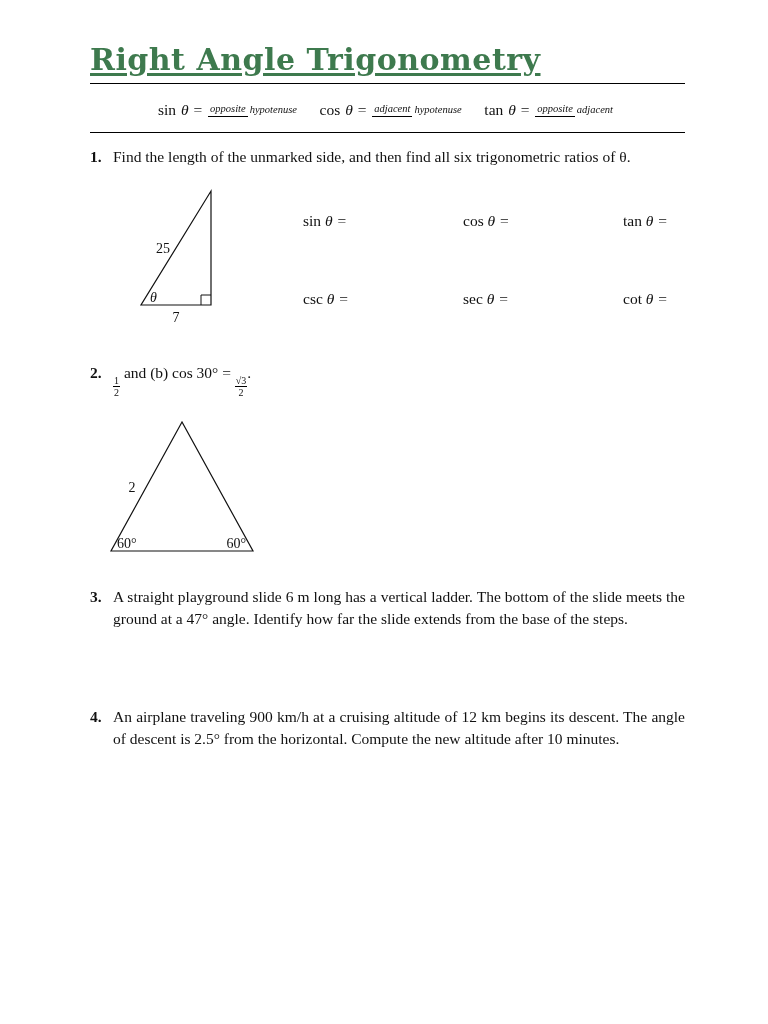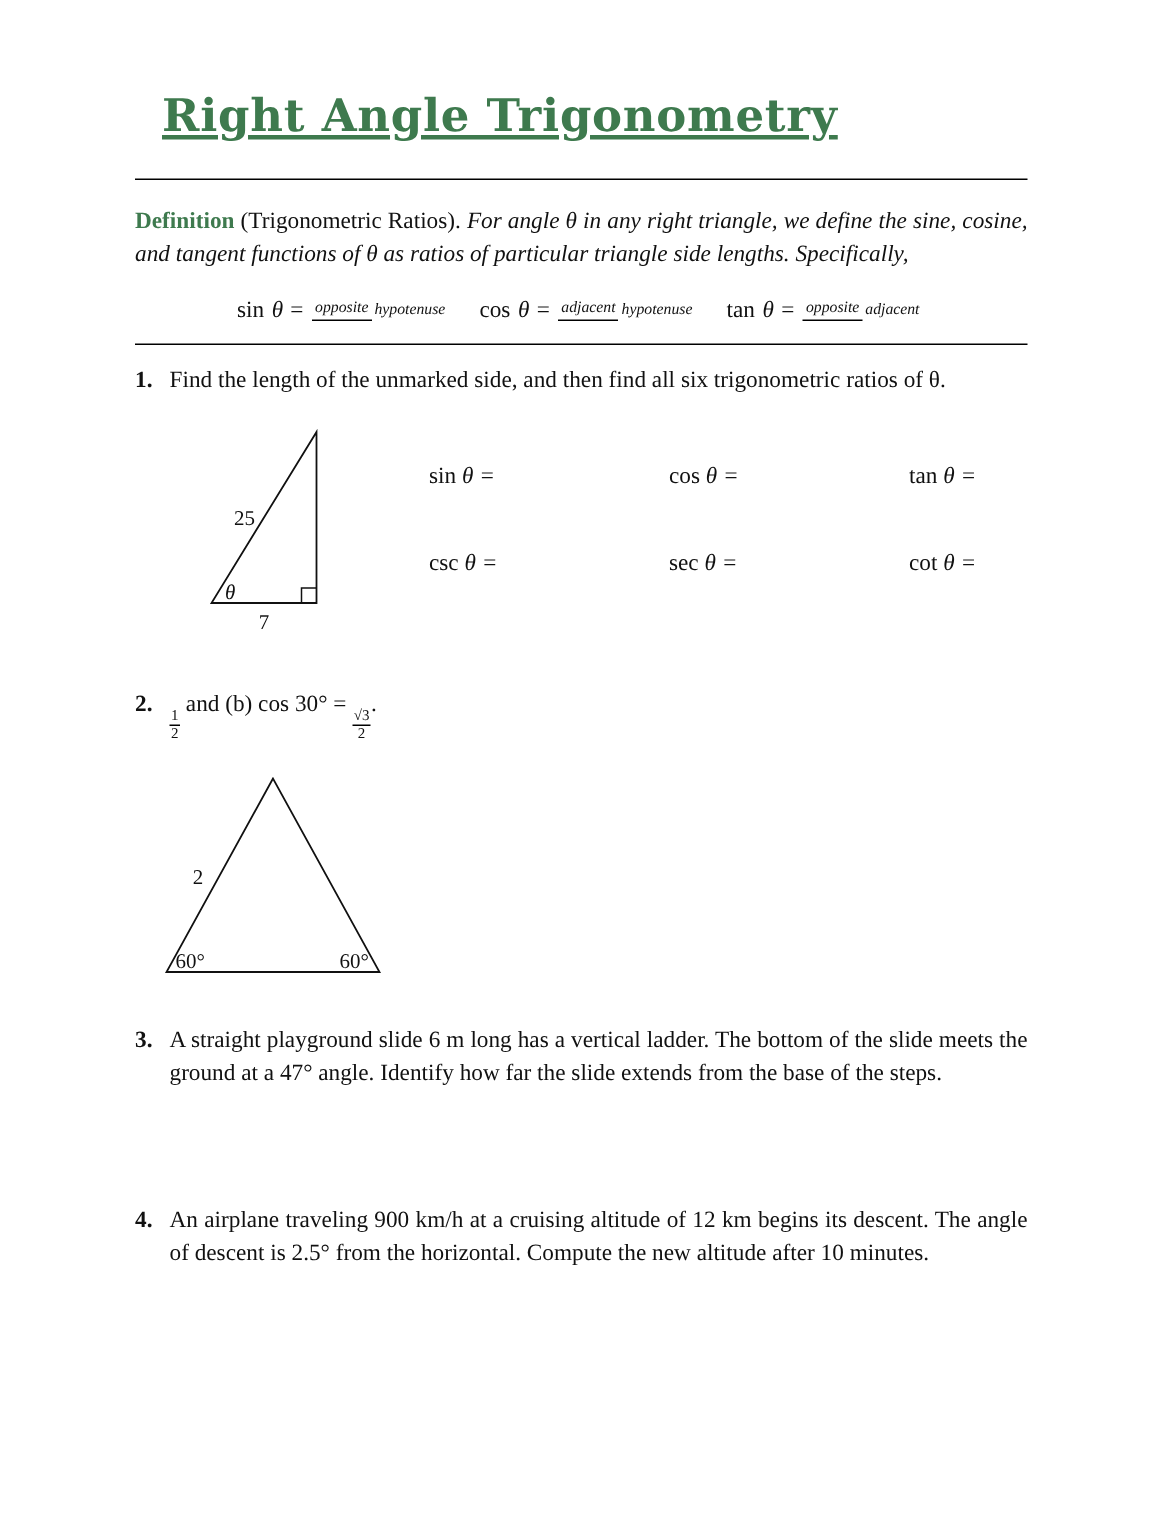--- a/index.html
+++ b/index.html
@@ -11,21 +11,21 @@
     font-family: "Liberation Serif", "DejaVu Serif", serif;
     font-size: 15.5px;
     color: #111111;
     padding: 42px 83px 0 90px;
     position: relative;
     overflow: hidden;
   }
 
   
   .title {
-    margin: 18px;
+    margin: 0;
     font-family: "DejaVu Serif", serif;
     font-size: 30px;
     font-weight: 700;
     letter-spacing: 0.5px;
     color: #3e7a4e;
     text-decoration: underline;
     text-underline-offset: 3px;
     display: inline-block;
     text-align: center;
   }
@@ -92,26 +92,26 @@
     vertical-align: -6px;
     font-style: normal;
   }
   .ifrac .num { border-bottom: 1px solid #000; padding: 0 1px; }
 
   
   .fig1 { position: relative; height: 152px; margin-top: 20px; }
   .tri1 { position: absolute; left: 46px; top: 0; }
   .ratios {
     position: absolute;
-    left: 196px;
+    left: 213px;
     top: 24px;
     right: 0;
     display: grid;
     grid-template-columns: 160px 160px 1fr;
-    row-gap: 40px;
+    row-gap: 60px;
   }
   .ratio-cell { white-space: nowrap; }
 
   
   .tri2 { display: block; margin: 22px 0 0 14px; }
 
   svg text {
     font-family: "Liberation Serif", "DejaVu Serif", serif;
     font-size: 14px;
     fill: #111;
@@ -124,25 +124,20 @@
 </head>
 <body>
 
 <div class="page">
 
   
   <h1 class="title">Right Angle Trigonometry</h1>
   <hr class="rule">
 
   
-  <p class="def-par">
-    <span class="def-label">Definition</span>
-    <span class="def-paren">(Trigonometric Ratios).</span>
-    <span class="def-body">For angle θ in any right triangle, we define the sine, cosine, and tangent functions of θ as ratios of particular triangle side lengths. Specifically,</span>
-  </p>
 
   
   <div class="formula-row">
     <span class="formula">
       <span class="fn">sin</span>
       <span class="arg">θ =</span>
       <span class="frac">
         <span class="num">opposite</span>
         <span class="den">hypotenuse</span>
       </span>

